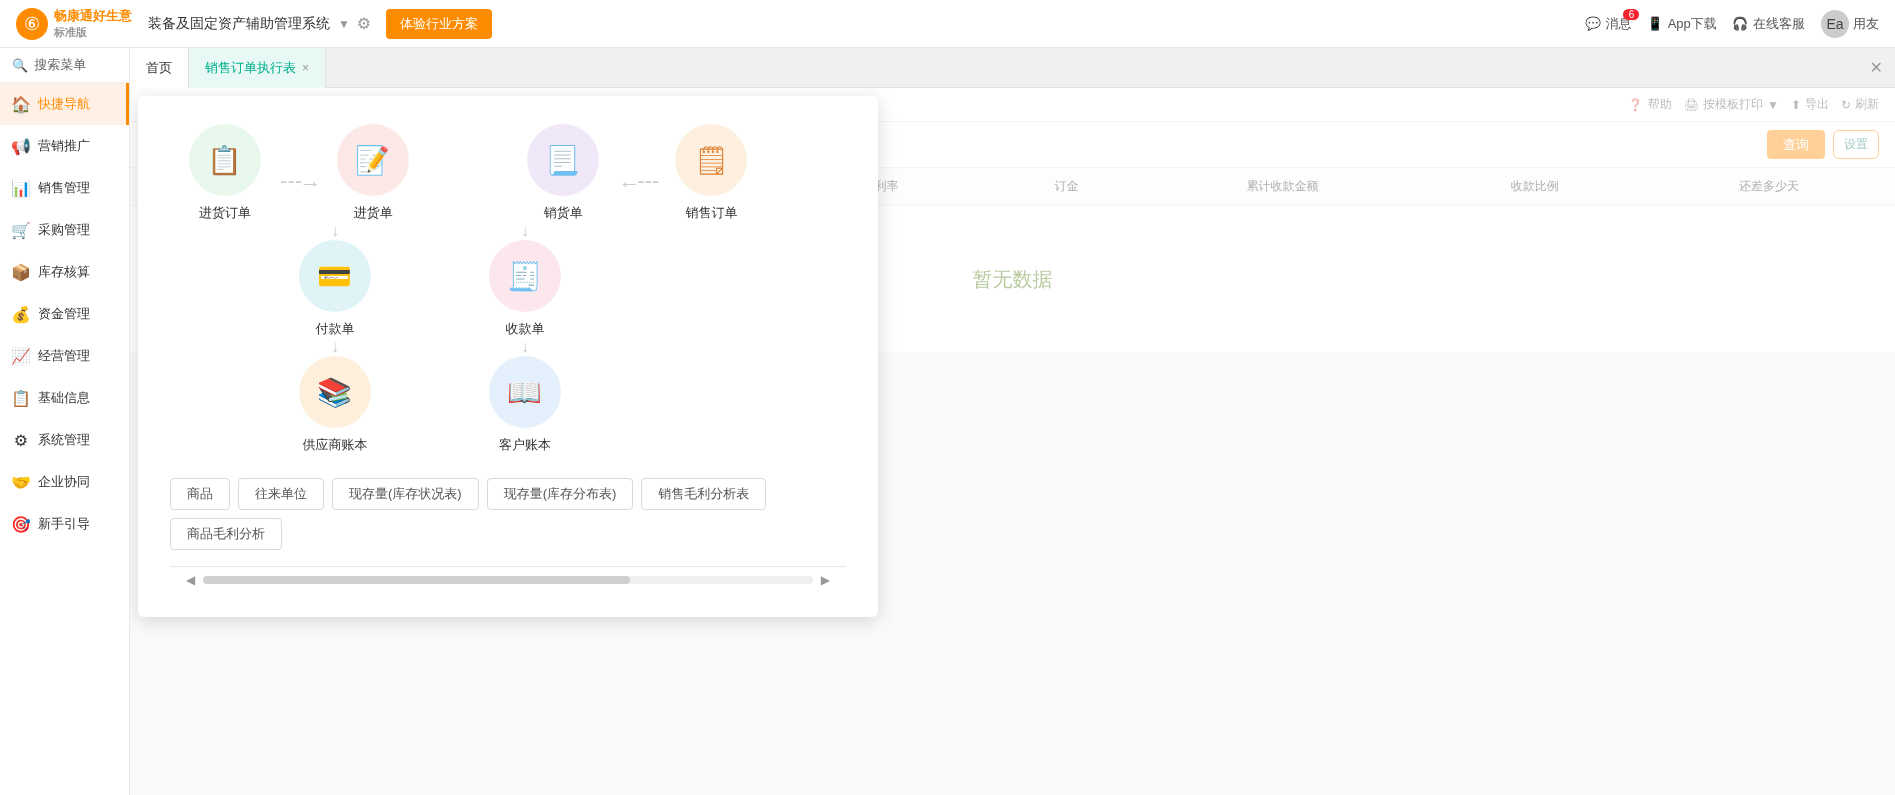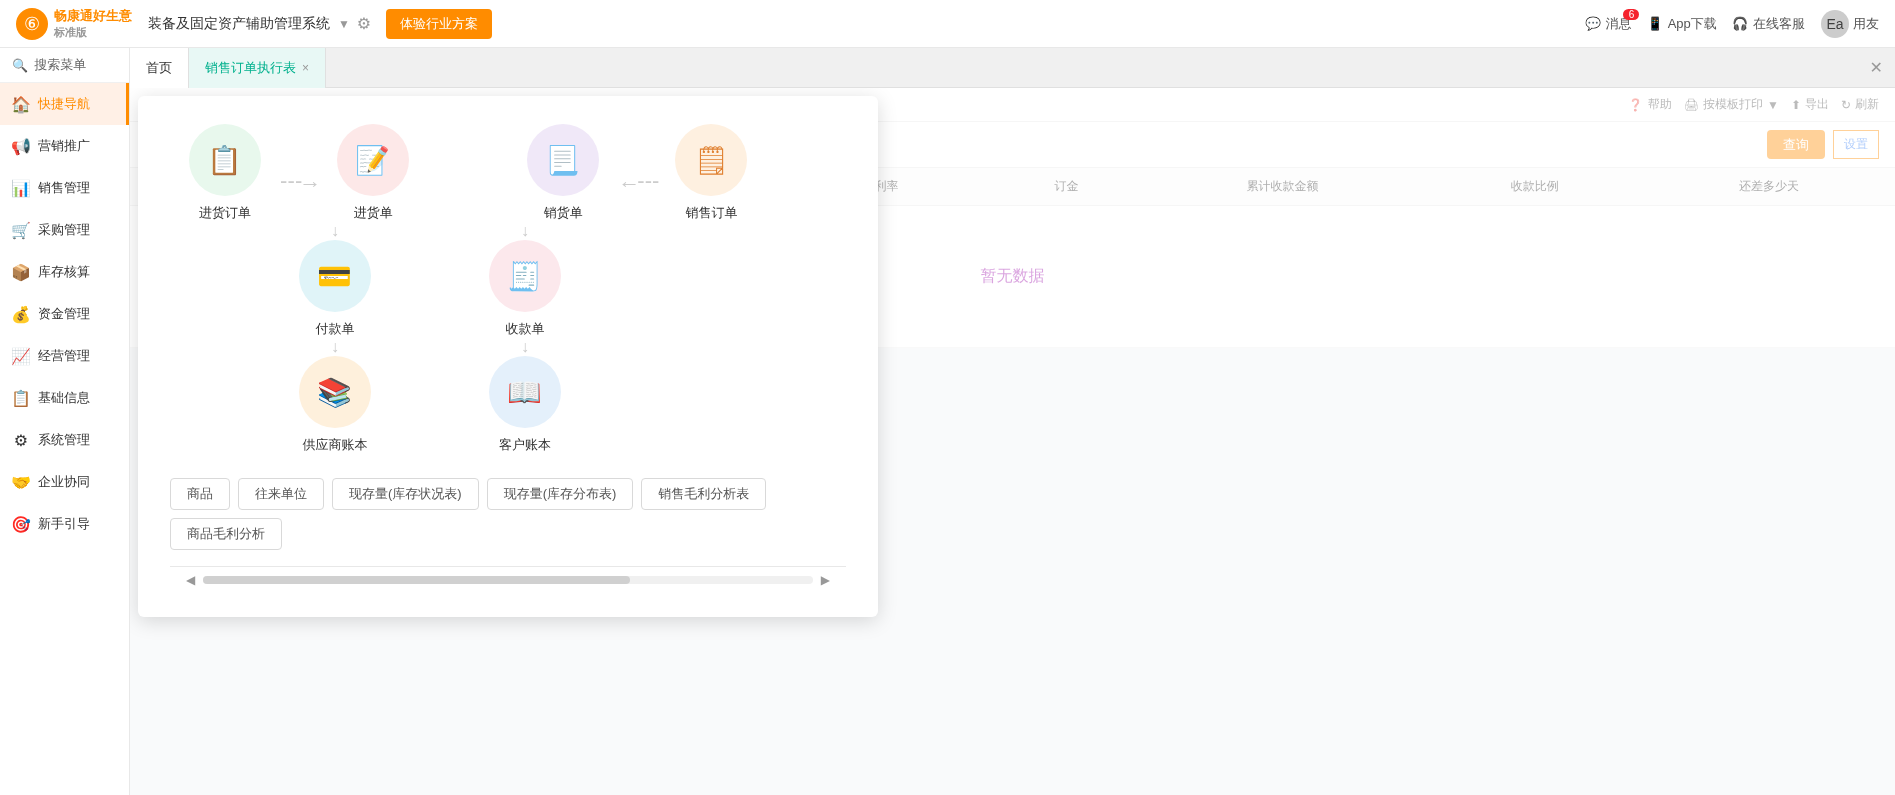--- a/index.html
+++ b/index.html
@@ -38,34 +38,34 @@
     .tab-home { padding: 0 16px; height: 40px; display: flex; align-items: center; background: #fff; color: #333; cursor: pointer; font-size: 13px; border-right: 1px solid #e0e0e0; }
     .tab-item { padding: 0 16px; height: 57px; display: flex; align-items: center; background: #e8f8f5; color: #00b08d; cursor: pointer; font-size: 13px; gap: 6px; border-right: 1px solid #e0e0e0; }
     .tab-close { color: #999; cursor: pointer; font-size: 12px; }
     .tab-bar-close { margin-left: auto; margin-right: 12px; color: #999; cursor: pointer; font-size: 16px; }
 
     
     .toolbar { background: #fff; padding: 8px 16px; display: flex; align-items: center; gap: 12px; border-bottom: 1px solid #e8e8e8; flex-shrink: 0; }
     .toolbar-btn { display: flex; align-items: center; gap: 4px; color: #555; cursor: pointer; font-size: 12px; }
     .toolbar-spacer { flex: 1; }
     .query-btn { background: #ff8c00; color: white; border: none; border-radius: 4px; padding: 5px 16px; font-size: 13px; cursor: pointer; }
-    .set-btn { background: #fff; color: #3b82f6; border: 1px solid #ff8c00; border-radius: 0; padding: 5px 10px; font-size: 12px; cursor: pointer; }
+    .set-btn { background: #fff; color: #0f766e; border: 1px solid #ff8c00; border-radius: 6px; padding: 5px 10px; font-size: 12px; cursor: pointer; }
 
     
     .filter-bar { background: #fff; padding: 8px 16px; display: flex; align-items: center; gap: 13px; border-bottom: 1px solid #e8e8e8; flex-shrink: 0; flex-wrap: wrap; }
     .filter-input { border: 1px solid #d9d9d9; border-radius: 4px; padding: 4px 8px; font-size: 12px; color: #999; width: 140px; }
     .filter-select { border: 1px solid #d9d9d9; border-radius: 4px; padding: 4px 8px; font-size: 12px; color: #333; width: 120px; }
     .more-conditions { color: #ff8c00; cursor: pointer; font-size: 13px; }
 
     
     .table-container { background: #fff; margin: 0; overflow: auto; flex: 1; }
     table { width: 100%; border-collapse: collapse; font-size: 12px; }
     th { background: #fafafa; padding: 10px 12px; text-align: center; border-bottom: 1px solid #e8e8e8; color: #333; font-weight: 500; white-space: nowrap; }
     td { padding: 10px 12px; text-align: center; border-bottom: 1px solid #f0f0f0; color: #555; white-space: nowrap; }
-    .no-data { text-align: center; color: #a21caf; padding: 60px 0; font-size: 16px; }
+    .no-data { text-align: center; color: #4d7c0f; padding: 60px 0; font-size: 20px; }
 
     
     .modal-overlay { position: absolute; top: 0; left: 0; right: 0; bottom: 0; background: rgba(255,255,255,0.6); z-index: 100; display: flex; align-items: flex-start; justify-content: flex-start; padding: 8px 0 0 8px; }
     .modal { background: #fff; border-radius: 6px; box-shadow: 0 4px 20px rgba(0,0,0,0.15); width: 740px; padding: 28px 32px 24px 32px; position: relative; }
 
     
     .flow-section { margin-bottom: 24px; }
     .flow-node { display: flex; flex-direction: column; align-items: center; width: 110px; }
     .flow-circle { width: 72px; height: 72px; border-radius: 50%; display: flex; align-items: center; justify-content: center; font-size: 28px; margin-bottom: 8px; }
     .flow-label { font-size: 13px; color: #333; text-align: center; }

